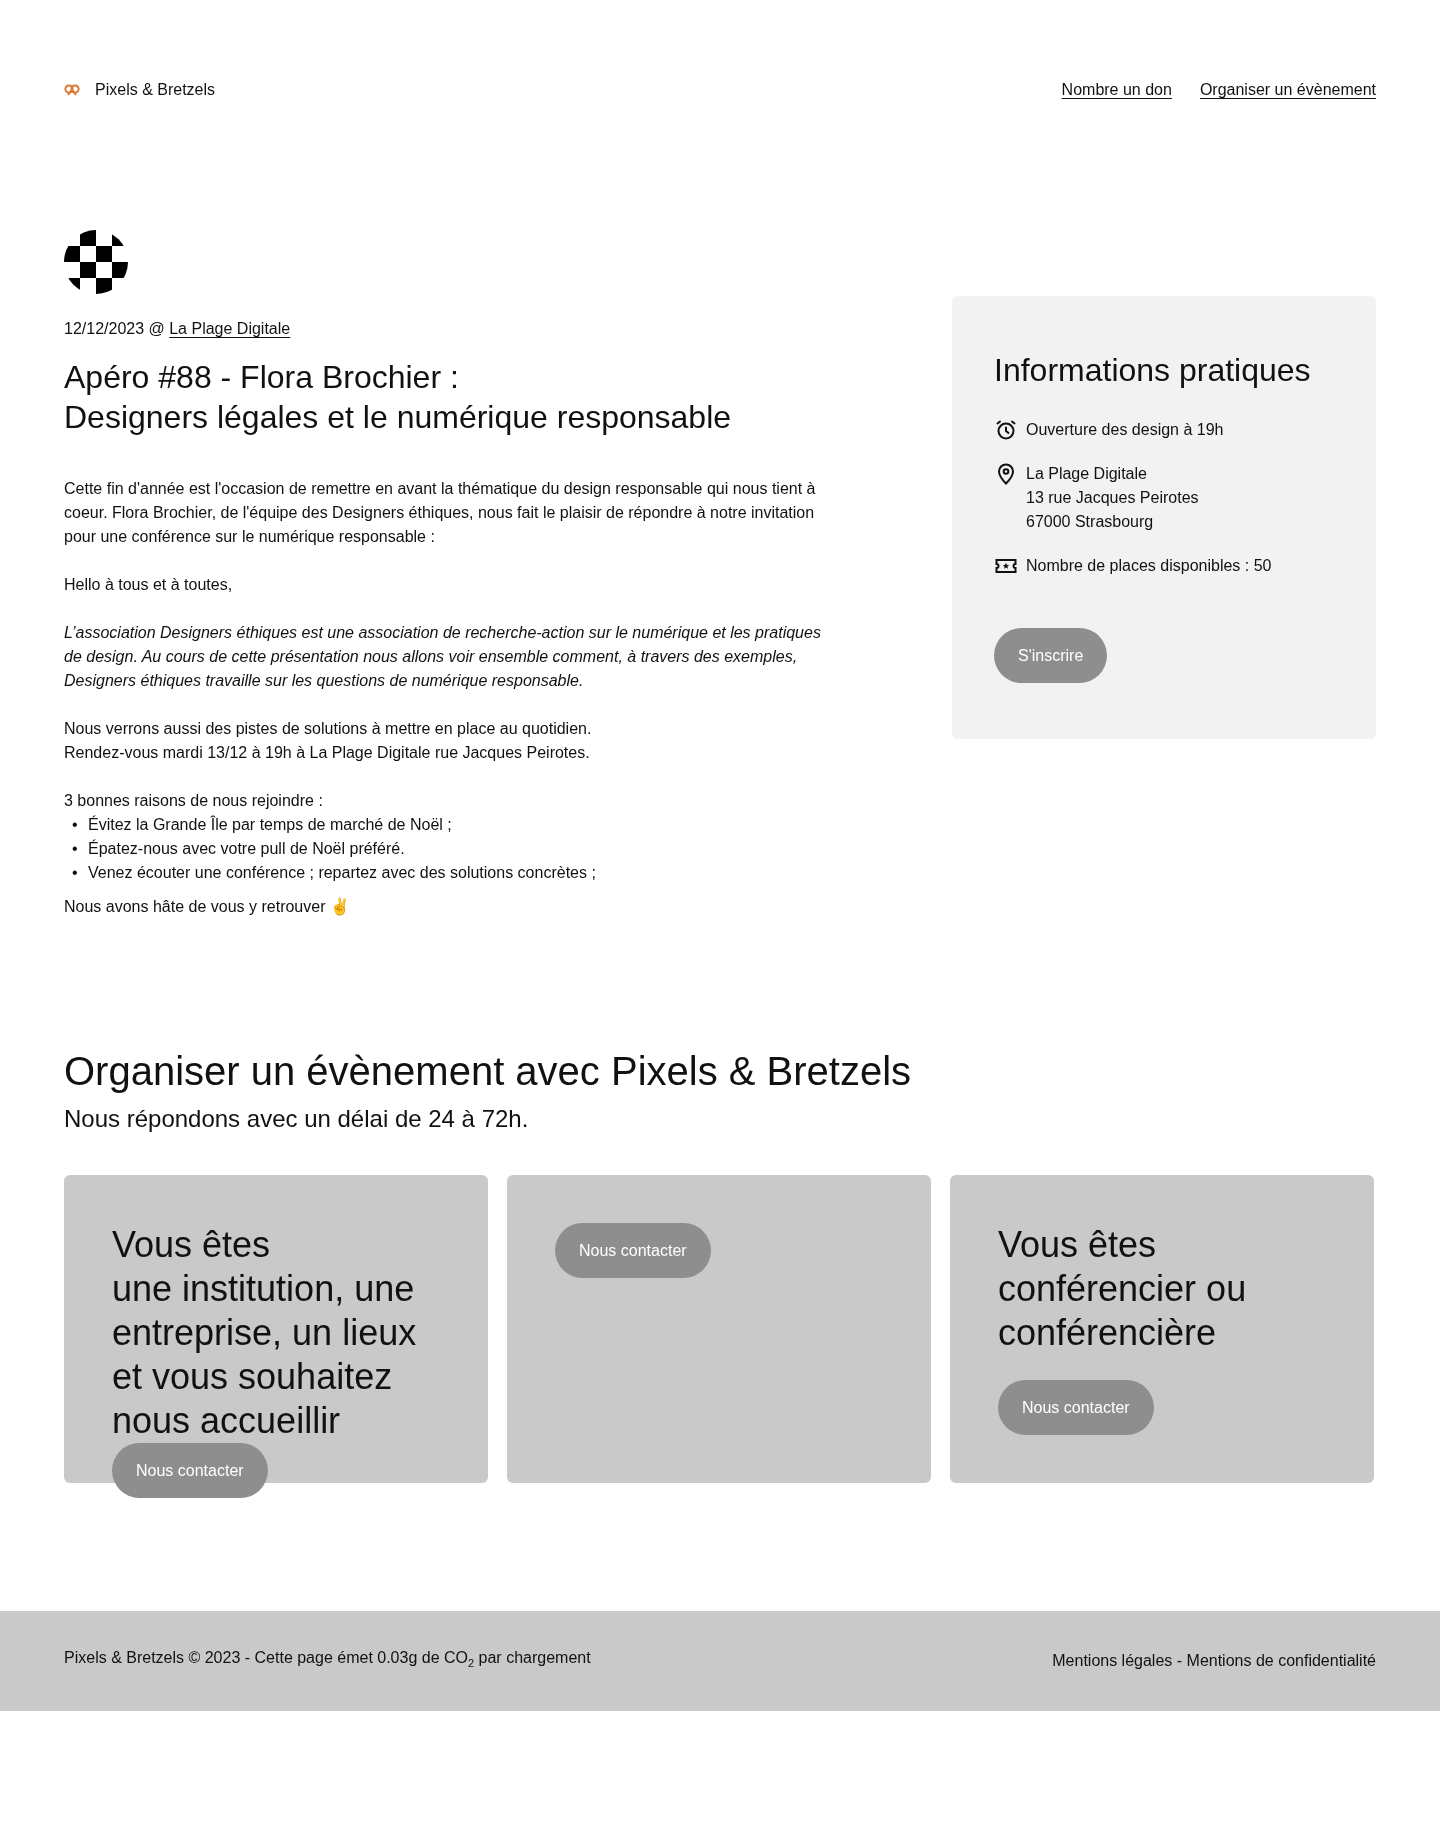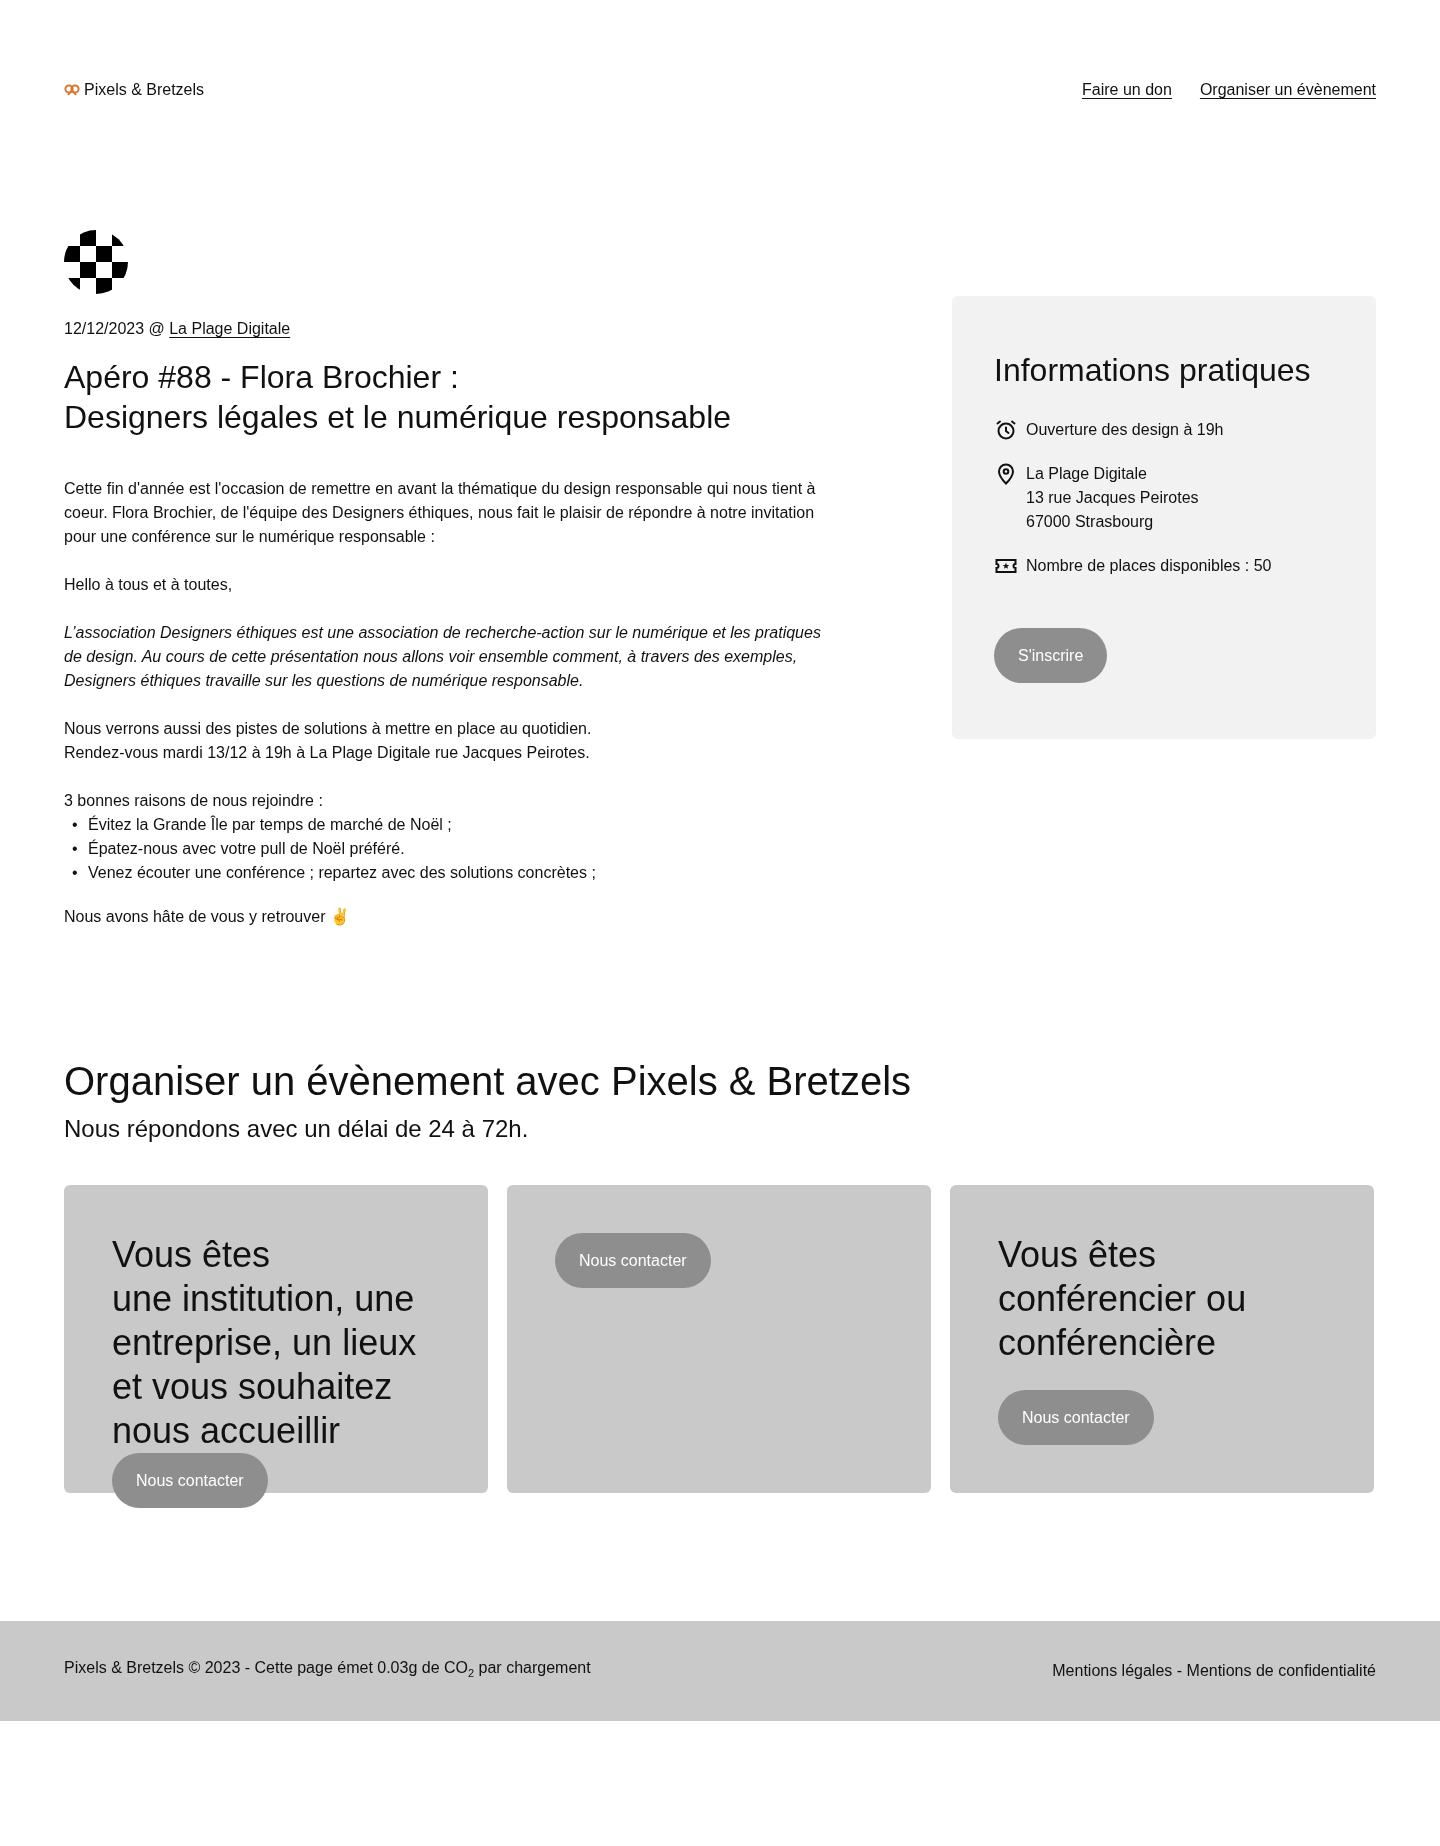--- a/index.html
+++ b/index.html
@@ -1,33 +1,33 @@
 <!DOCTYPE html>
 <html><head>
   <meta charset="utf-8">
   <style>
     * { box-sizing: border-box; margin: 0; padding: 0; }
     html, body { width: 1440px; background: #ffffff; color: #111; }
     body { font-family: "Liberation Sans", "DejaVu Sans", sans-serif; font-size: 16px; line-height: 24px; }
     a { color: #111; text-decoration: underline; text-underline-offset: 3px; }
 
     .header { height: 178px; padding: 0 64px; display: flex; align-items: flex-start; justify-content: space-between; }
-    .brand { margin-top: 78px; display: flex; align-items: center; gap: 4px; font-size: 16px; }
+    .brand { margin-top: 78px; display: flex; align-items: center; gap: 15px; font-size: 16px; }
     .brand .pretzel { width: 16px; height: 14px; display: inline-block; }
     .nav { margin-top: 78px; display: flex; gap: 28px; font-size: 16px; }
 
     .event { display: flex; padding: 0 64px; justify-content: space-between; }
     .event-main { width: 770px; }
     .logo-check { width: 64px; height: 64px; margin-top: 52px; }
     .meta { margin-top: 16px; font-size: 16px; line-height: 24px; }
     .title { margin-top: 16px; font-size: 32px; line-height: 40px; font-weight: 400; }
     .body { margin-top: 40px; font-size: 16px; line-height: 24px; }
     .body p { margin-bottom: 24px; }
     .body p.italic { font-style: italic; }
-    .body ul { list-style: none; margin-bottom: 20px; }
+    .body ul { list-style: none; margin-bottom: 10px; }
     .body ul li { position: relative; padding-left: 24px; }
     .body ul li::before { content: "•"; position: absolute; left: 8px; }
     .raisons { margin-bottom: 0 !important; }
 
     .info { width: 424px; margin-top: 118px; background: #f2f2f2; border-radius: 6px; padding: 54px 42px 56px; align-self: flex-start; }
     .info h2 { font-size: 32px; line-height: 40px; font-weight: 400; margin-bottom: 28px; }
     .info-row { display: flex; gap: 8px; margin-bottom: 20px; font-size: 16px; line-height: 24px; }
     .info-row svg { flex: 0 0 24px; width: 24px; height: 24px; }
     .btn { display: inline-block; background: #8e8e8e; color: #fff; border-radius: 28px; height: 55px; line-height: 55px; padding: 0 24px; font-size: 16px; border: none; font-family: inherit; }
     .info .btn { margin-top: 30px; }
@@ -49,21 +49,21 @@
 <header class="header">
   <a class="brand" href="#" style="text-decoration:none;">
     <svg class="pretzel" viewBox="0 0 16 14">
       <circle cx="5" cy="6" r="3.6" fill="none" stroke="#d9782f" stroke-width="2"></circle>
       <circle cx="11" cy="6" r="3.6" fill="none" stroke="#d9782f" stroke-width="2"></circle>
       <path d="M4 12 L8 7 L12 12" fill="none" stroke="#d9782f" stroke-width="2"></path>
     </svg>
     <span>Pixels &amp; Bretzels</span>
   </a>
   <nav class="nav">
-    <a href="#">Faire un don</a>
+    <a href="#">Nombre un don</a>
     <a href="#">Organiser un évènement</a>
   </nav>
 </header>
 
 <section class="event">
   <div class="event-main">
     <svg class="logo-check" viewBox="0 0 64 64">
       <defs>
           <clipPath id="c">
             <circle cx="32" cy="32" r="32"></circle>

